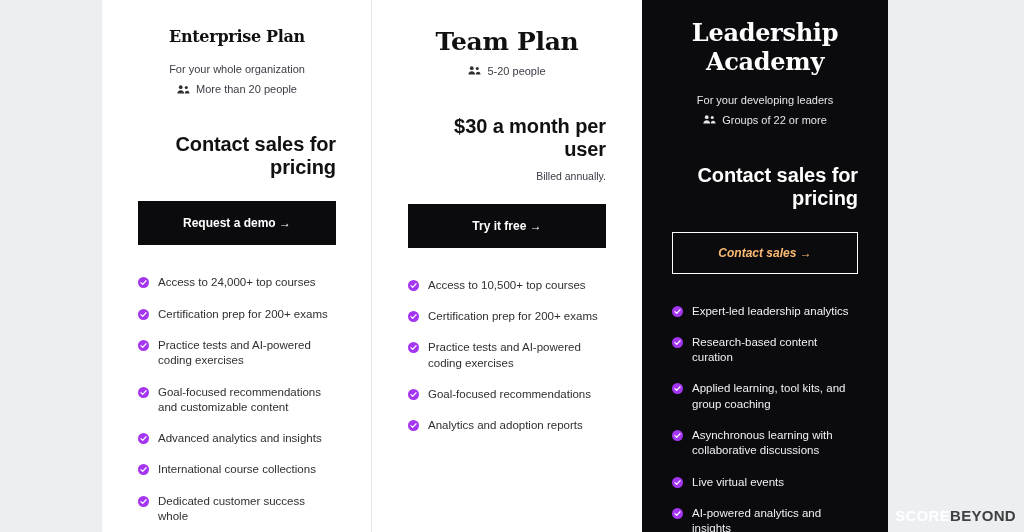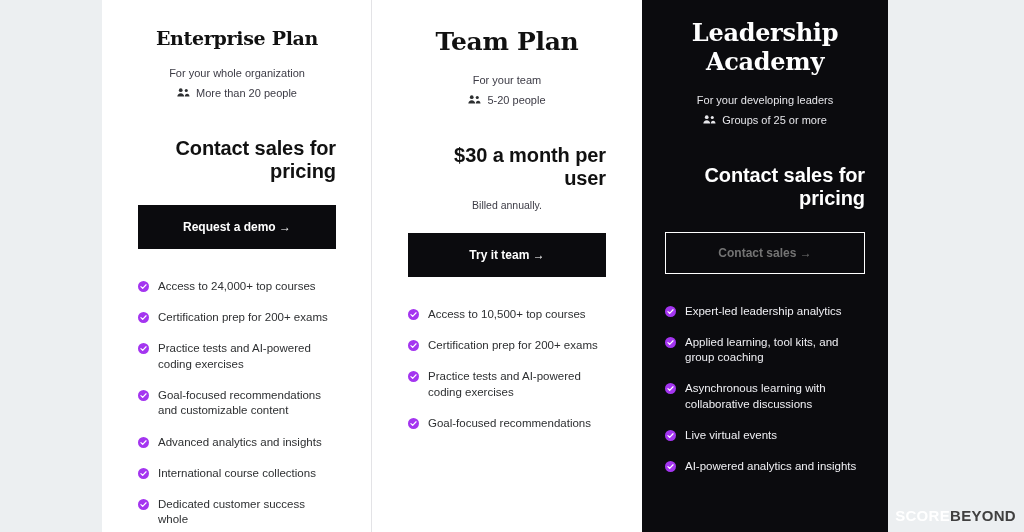--- a/index.html
+++ b/index.html
@@ -24,36 +24,36 @@
   }
   .card {
     position: relative;
     height: 532px;
     padding: 0 36px;
   }
   .card.light { background: #ffffff; }
   .card.dark  { background: #0b0b0e; }
   .card.enterprise { width: 270px; }
   .card.team { width: 270px; }
-  .card.leadership { width: 246px; padding: 0 23px; }
+  .card.leadership { width: 246px; padding: 0 30px; }
 
   .divider-line {
     position: absolute;
     top: 0; bottom: 0;
     width: 1px;
     background: #e3e3e6;
   }
 
   .card h2 {
     font-family: "DejaVu Serif", "Liberation Serif", serif;
     font-weight: 700;
     text-align: center;
     letter-spacing: -0.3px;
   }
-  .card.enterprise h2 { font-size: 19px; color: #111; margin-top: 28px; line-height: 1.15; }
+  .card.enterprise h2 { font-size: 16px; color: #111; margin-top: 28px; line-height: 1.15; }
   .card.team h2 { font-size: 25px; color: #111; margin-top: 28px; line-height: 1.15; }
   .card.leadership h2 { font-size: 24px; color: #ffffff; margin-top: 18px; line-height: 1.22; }
 
   .subtitle {
     text-align: center;
     font-size: 11px;
     margin-top: 17px;
   }
   .light .subtitle { color: #3c3b45; }
   .dark .subtitle { color: #e6e6ea; }
@@ -74,40 +74,40 @@
     text-align: right;
     font-size: 20px;
     font-weight: 700;
     margin-top: 38px;
     letter-spacing: -0.1px;
   }
   .light .price { color: #111; }
   .dark .price { color: #ffffff; }
 
   .billed {
-    text-align: center;
+    text-align: right;
     font-size: 10.5px;
     color: #3c3b45;
     margin-top: 9px;
   }
 
   .cta {
     display: block;
     width: 100%;
     text-align: center;
     font-size: 12px;
     font-weight: 700;
     padding: 15px 0;
     margin-top: 22px;
     border: none;
     cursor: pointer;
     font-family: "Liberation Sans", sans-serif;
   }
   .cta.filled { background: #0b0b0e; color: #ffffff; }
-  .cta.outline { background: transparent; color: #737373; border: 1px solid #ffffff; padding: 13px 0; }
+  .cta.outline { background: transparent; color: #fdba74; border: 1px solid #ffffff; padding: 13px 0; font-style: italic; }
 
   .features { list-style: none; margin-top: 30px; }
   .feature {
     display: flex;
     gap: 9px;
     align-items: flex-start;
     margin-bottom: 16px;
     font-size: 11.5px;
     line-height: 1.33;
   }
@@ -208,35 +208,34 @@
                 <path d="M3.2 6.1l1.9 1.9 3.7-3.9" stroke="#fff" stroke-width="1.3" fill="none" stroke-linecap="round" stroke-linejoin="round"></path>
               </svg></span>
           <span>Assessments, workspaces, labs, and pre-built learning paths with add-on</span>
         </li>
       </ul>
       <div class="divider-line" style="right:0"></div>
     </div>
 
     <div class="card light team">
       <h2>Team Plan</h2>
-      <div class="subtitle">For your team</div>
       <div class="people-row">
         <span class="people-icon">
           <svg width="13" height="11" viewBox="0 0 16 12" fill="#2d2f31">
               <circle cx="4.6" cy="3.2" r="2.3"></circle>
               <circle cx="11.4" cy="3.6" r="1.9"></circle>
               <path d="M0.4 11c0-2.4 1.9-4.1 4.2-4.1S8.8 8.6 8.8 11z"></path>
               <path d="M9.6 11c0-2 1.1-3.5 2.9-3.5 1.7 0 2.9 1.5 2.9 3.5z"></path>
             </svg>
         </span>
         <span>5-20 people</span>
       </div>
       <div class="price">$30 a month per user</div>
       <div class="billed">Billed annually.</div>
-      <button class="cta filled">Try it team  →</button>
+      <button class="cta filled">Try it free  →</button>
       <ul class="features">
         <li class="feature">
           <span class="check"><svg width="11" height="11" viewBox="0 0 12 12">
                 <circle cx="6" cy="6" r="6" fill="#a435f0"></circle>
                 <path d="M3.2 6.1l1.9 1.9 3.7-3.9" stroke="#fff" stroke-width="1.3" fill="none" stroke-linecap="round" stroke-linejoin="round"></path>
               </svg></span>
           <span>Access to 10,500+ top courses</span>
         </li>
         <li class="feature">
           <span class="check"><svg width="11" height="11" viewBox="0 0 12 12">
@@ -251,53 +250,67 @@
                 <path d="M3.2 6.1l1.9 1.9 3.7-3.9" stroke="#fff" stroke-width="1.3" fill="none" stroke-linecap="round" stroke-linejoin="round"></path>
               </svg></span>
           <span>Practice tests and AI-powered coding exercises</span>
         </li>
         <li class="feature">
           <span class="check"><svg width="11" height="11" viewBox="0 0 12 12">
                 <circle cx="6" cy="6" r="6" fill="#a435f0"></circle>
                 <path d="M3.2 6.1l1.9 1.9 3.7-3.9" stroke="#fff" stroke-width="1.3" fill="none" stroke-linecap="round" stroke-linejoin="round"></path>
               </svg></span>
           <span>Goal-focused recommendations</span>
+        </li>
+        <li class="feature">
+          <span class="check"><svg width="11" height="11" viewBox="0 0 12 12">
+                <circle cx="6" cy="6" r="6" fill="#a435f0"></circle>
+                <path d="M3.2 6.1l1.9 1.9 3.7-3.9" stroke="#fff" stroke-width="1.3" fill="none" stroke-linecap="round" stroke-linejoin="round"></path>
+              </svg></span>
+          <span>Analytics and adoption reports</span>
         </li>
       </ul>
     </div>
 
     <div class="card dark leadership">
       <h2>Leadership Academy</h2>
       <div class="subtitle">For your developing leaders</div>
       <div class="people-row">
         <span class="people-icon">
           <svg width="13" height="11" viewBox="0 0 16 12" fill="#e6e6ea">
               <circle cx="4.6" cy="3.2" r="2.3"></circle>
               <circle cx="11.4" cy="3.6" r="1.9"></circle>
               <path d="M0.4 11c0-2.4 1.9-4.1 4.2-4.1S8.8 8.6 8.8 11z"></path>
               <path d="M9.6 11c0-2 1.1-3.5 2.9-3.5 1.7 0 2.9 1.5 2.9 3.5z"></path>
             </svg>
         </span>
-        <span>Groups of 25 or more</span>
+        <span>Groups of 22 or more</span>
       </div>
       <div class="price">Contact sales for pricing</div>
       <button class="cta outline">Contact sales  →</button>
       <ul class="features">
         <li class="feature">
           <span class="check"><svg width="11" height="11" viewBox="0 0 12 12">
                 <circle cx="6" cy="6" r="6" fill="#a435f0"></circle>
                 <path d="M3.2 6.1l1.9 1.9 3.7-3.9" stroke="#fff" stroke-width="1.3" fill="none" stroke-linecap="round" stroke-linejoin="round"></path>
               </svg></span>
           <span>Expert-led leadership analytics</span>
         </li>
         <li class="feature">
           <span class="check"><svg width="11" height="11" viewBox="0 0 12 12">
                 <circle cx="6" cy="6" r="6" fill="#a435f0"></circle>
                 <path d="M3.2 6.1l1.9 1.9 3.7-3.9" stroke="#fff" stroke-width="1.3" fill="none" stroke-linecap="round" stroke-linejoin="round"></path>
               </svg></span>
+          <span>Research-based content curation</span>
+        </li>
+        <li class="feature">
+          <span class="check"><svg width="11" height="11" viewBox="0 0 12 12">
+                <circle cx="6" cy="6" r="6" fill="#a435f0"></circle>
+                <path d="M3.2 6.1l1.9 1.9 3.7-3.9" stroke="#fff" stroke-width="1.3" fill="none" stroke-linecap="round" stroke-linejoin="round"></path>
+              </svg></span>
           <span>Applied learning, tool kits, and group coaching</span>
         </li>
         <li class="feature">
           <span class="check"><svg width="11" height="11" viewBox="0 0 12 12">
                 <circle cx="6" cy="6" r="6" fill="#a435f0"></circle>
                 <path d="M3.2 6.1l1.9 1.9 3.7-3.9" stroke="#fff" stroke-width="1.3" fill="none" stroke-linecap="round" stroke-linejoin="round"></path>
               </svg></span>
           <span>Asynchronous learning with collaborative discussions</span>
         </li>
         <li class="feature">

